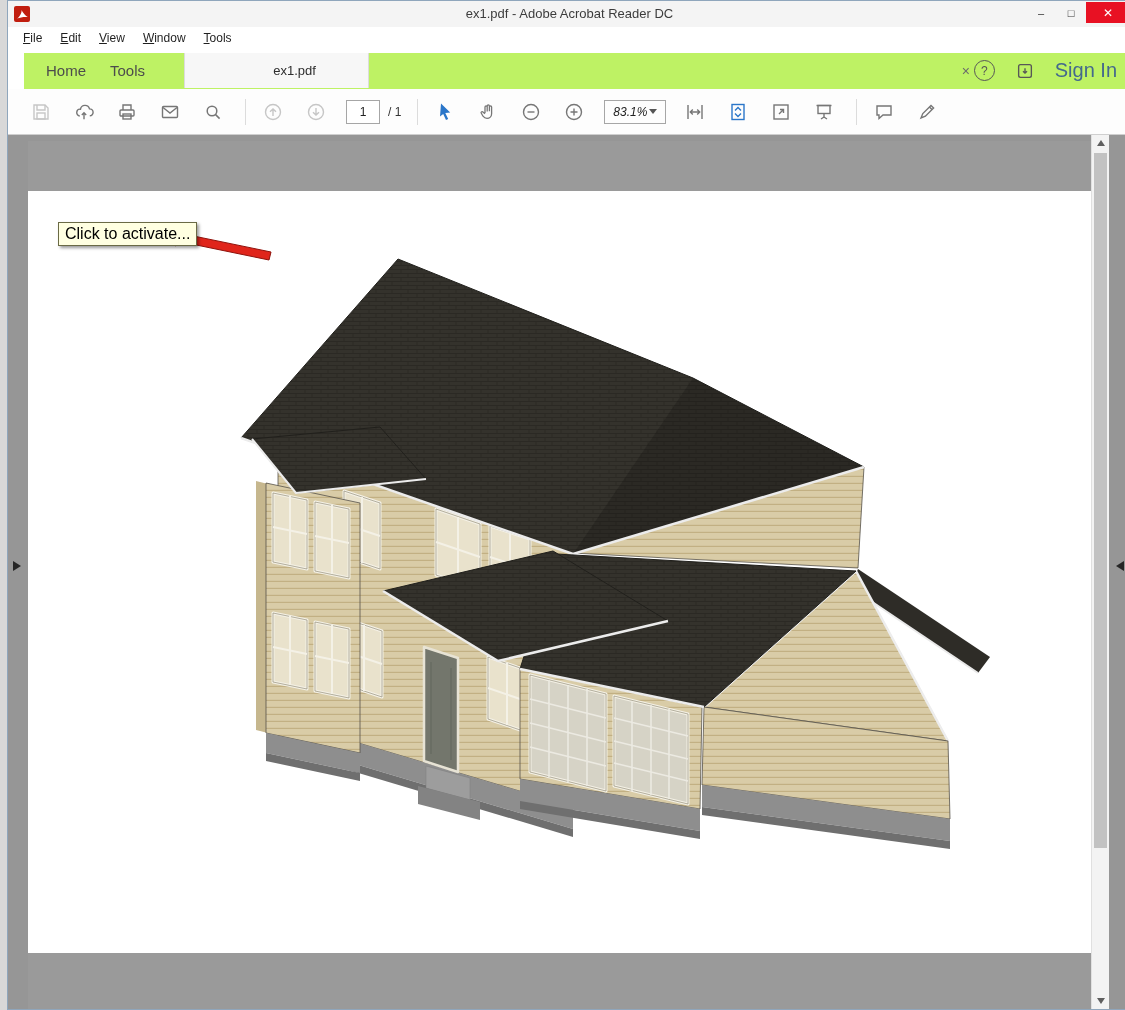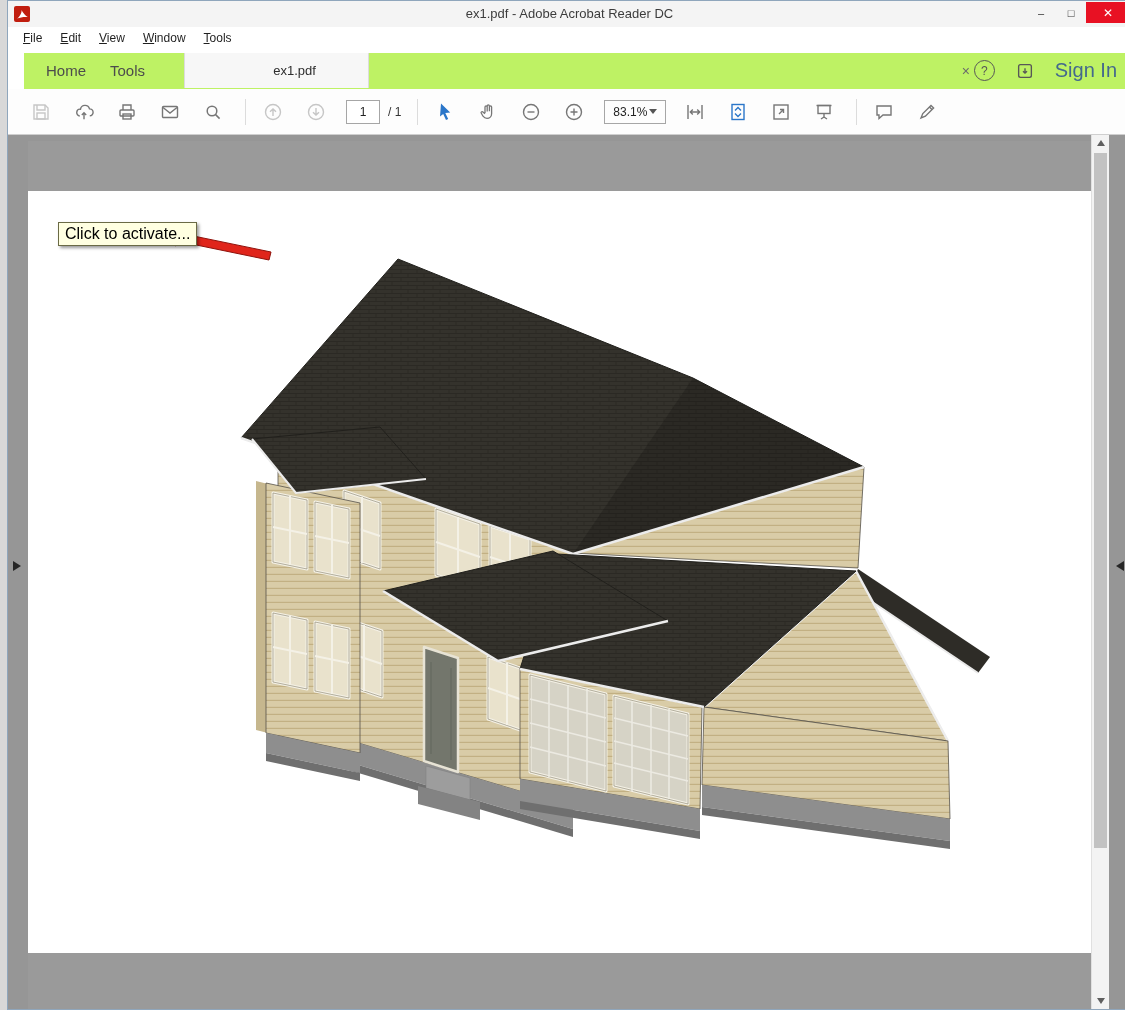--- a/index.html
+++ b/index.html
@@ -28,21 +28,21 @@
   .tab-right{position:absolute;right:14px;top:0;height:35px;display:flex;align-items:center;gap:20px;}
   .help-circle{width:19px;height:19px;border:1.5px solid #575757;border-radius:50%;display:flex;align-items:center;justify-content:center;font-size:12px;color:#575757;}
   .signin{font-size:20px;color:#44698d;}
 
   
   .toolbar{position:absolute;left:0;top:88px;right:0;height:46px;background:#fdfdfd;border-bottom:1px solid #cfcfcf;box-sizing:border-box;display:flex;align-items:center;padding-left:20px;}
   .tbtn{width:26px;height:26px;display:flex;align-items:center;justify-content:center;margin-right:17px;flex:0 0 auto;}
   .tsep{width:1px;height:26px;background:#dcdcdc;margin:0 14px 0 2px;flex:0 0 auto;}
   .page-input{width:28px;height:20px;border:1px solid #a6a6a6;text-align:center;font-size:12px;color:#222;margin-right:8px;flex:0 0 auto;}
   .page-total{font-size:12px;color:#333;margin-right:14px;flex:0 0 auto;}
-  .zoom-box{display:flex;align-items:center;gap:2px;border:1px solid #a6a6a6;height:22px;padding:0 8px;font-size:12px;color:#222;margin-right:16px;flex:0 0 auto;}
+  .zoom-box{display:flex;align-items:center;gap:2px;border:1px solid #a6a6a6;height:22px;padding:0 8px;font-size:12px;color:#222;margin-right:16px;flex:0 0 auto;font-style:italic;}
   .caret-down{width:0;height:0;border-left:4px solid transparent;border-right:4px solid transparent;border-top:5px solid #555;}
 
   
   .docarea{position:absolute;left:0;top:134px;right:0;bottom:0;background:#969696;}
   .page-svg{position:absolute;left:20px;top:6px;}
   .tooltip{position:absolute;left:50px;top:87px;background:#ffffe1;border:1px solid #6a6a45;box-shadow:2px 2px 3px rgba(0,0,0,0.4);font-size:16px;color:#000;padding:2px 6px;white-space:nowrap;}
   .scrollbar{position:absolute;right:22px;top:0;bottom:0;width:17px;background:#f3f3f3;border-left:1px solid #e0e0e0;}
   .sb-btn{position:absolute;left:0;width:17px;height:16px;display:flex;align-items:center;justify-content:center;}
   .sb-thumb{position:absolute;left:2px;top:18px;width:13px;height:695px;background:#c2c2c2;}
   .tri-up{width:0;height:0;border-left:4px solid transparent;border-right:4px solid transparent;border-bottom:6px solid #5f5f5f;}

